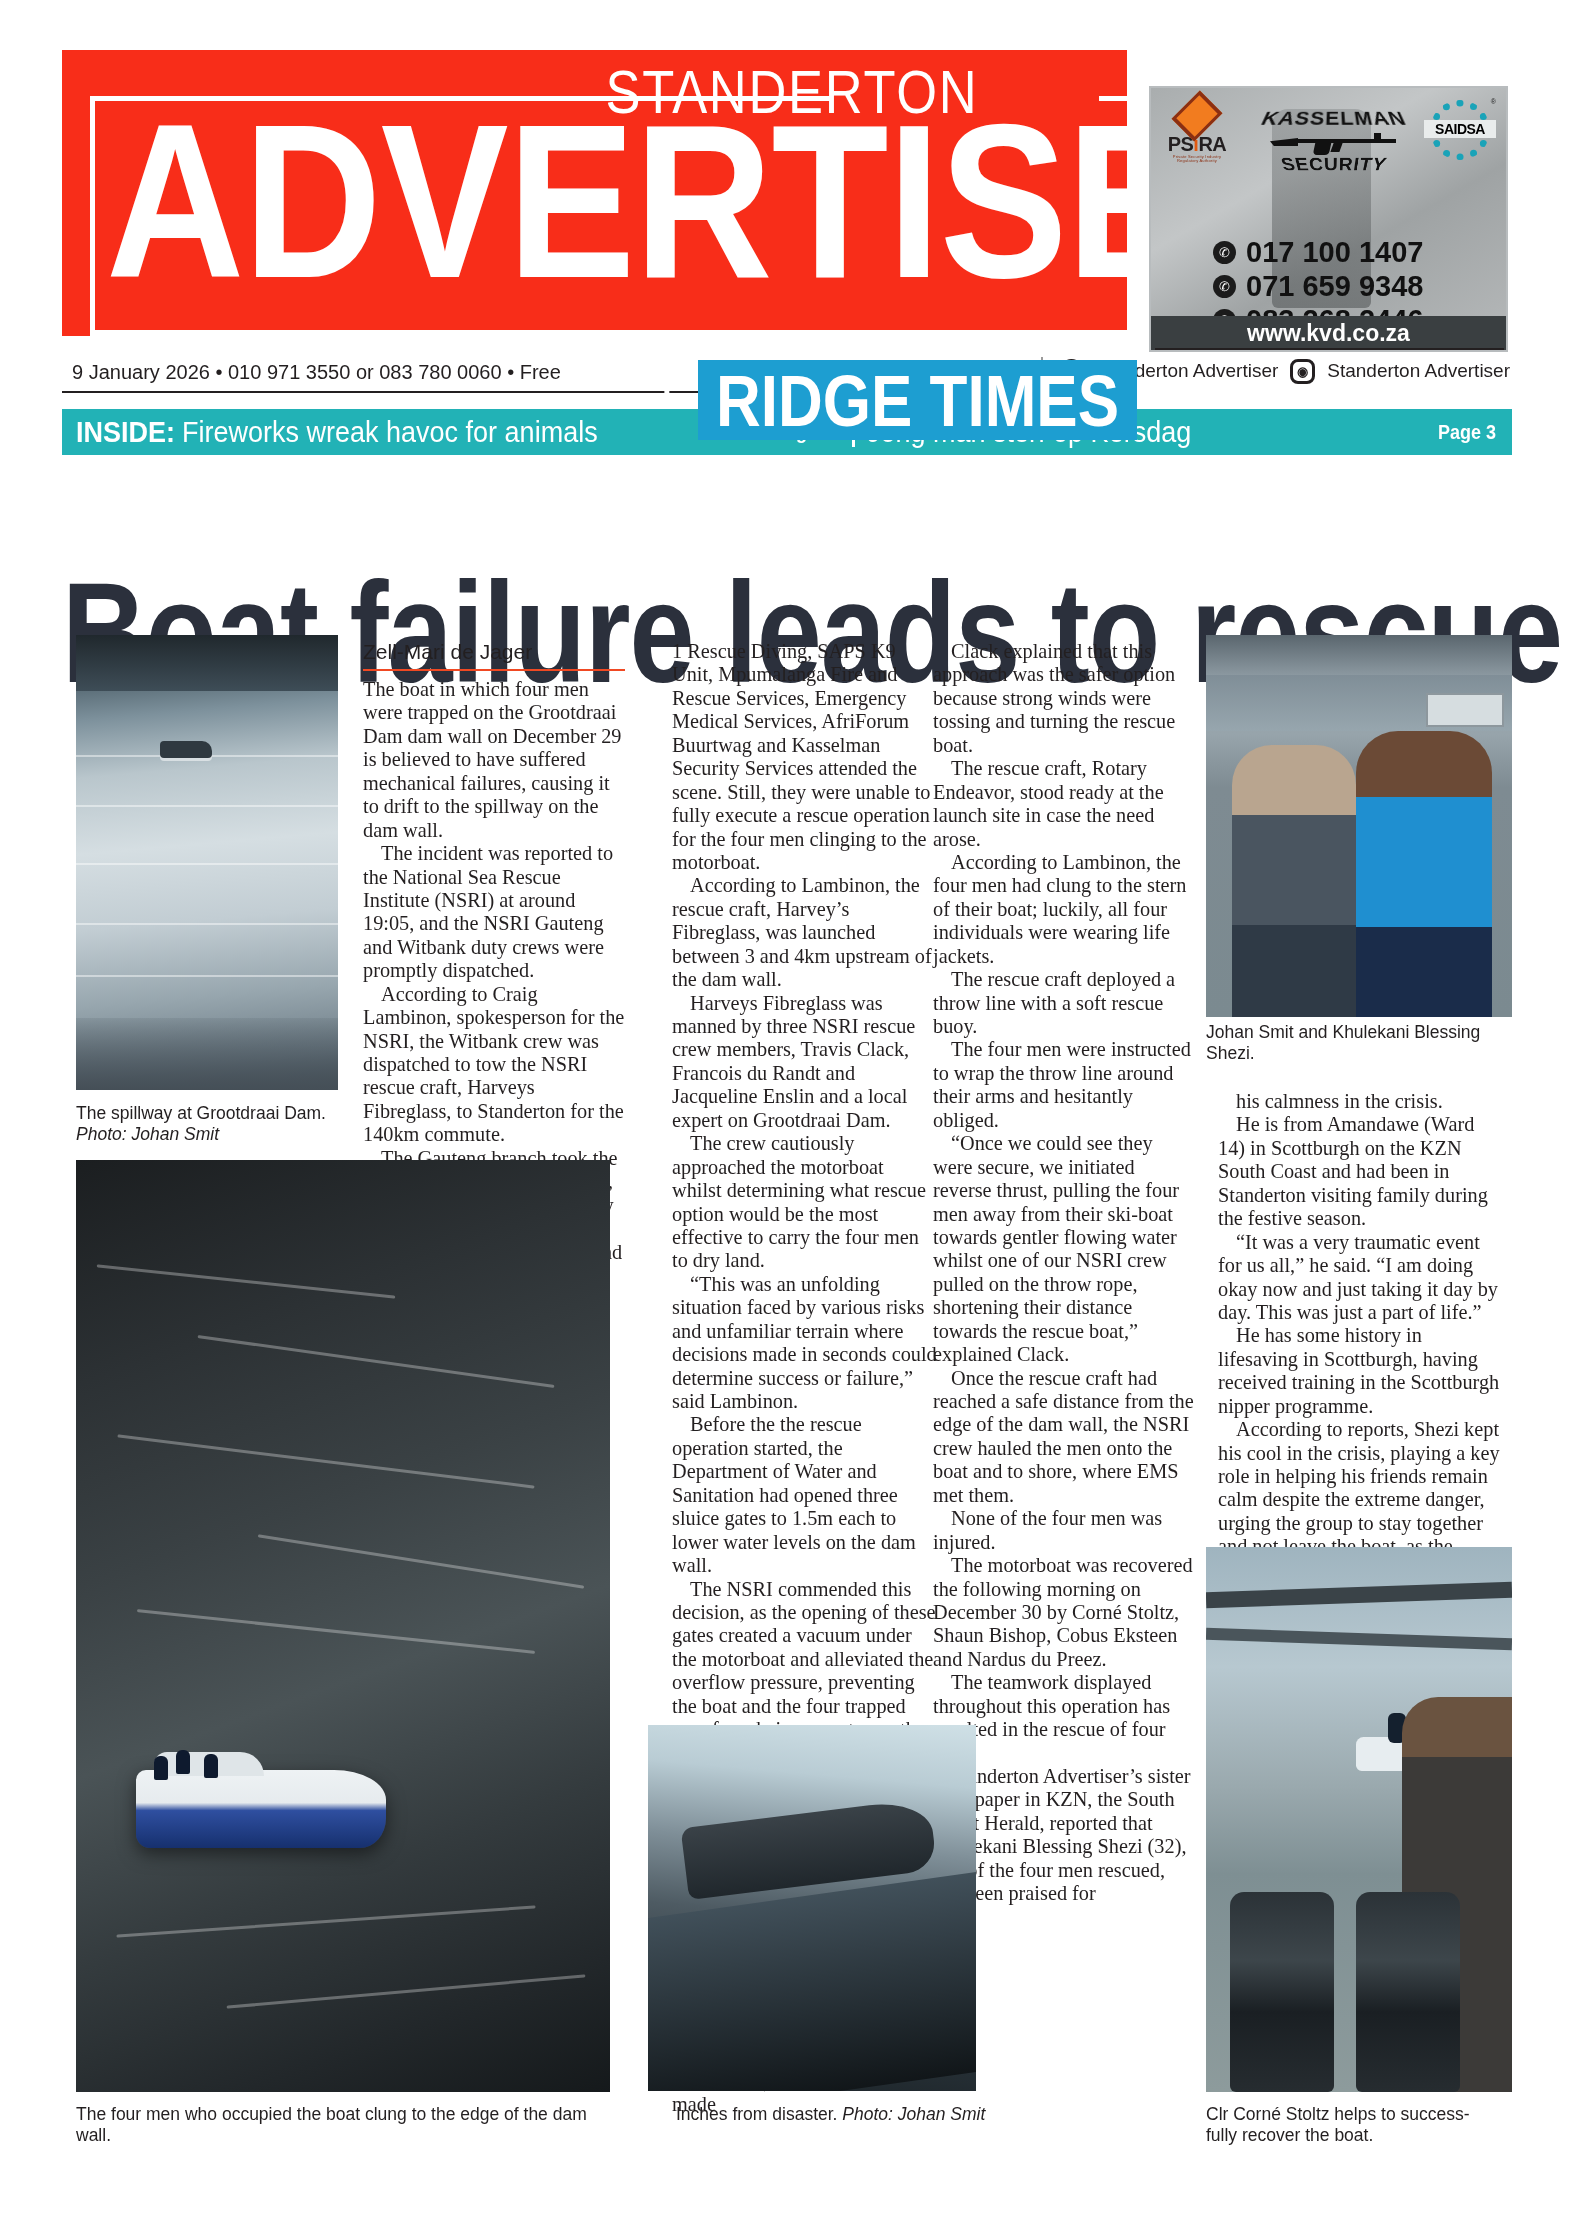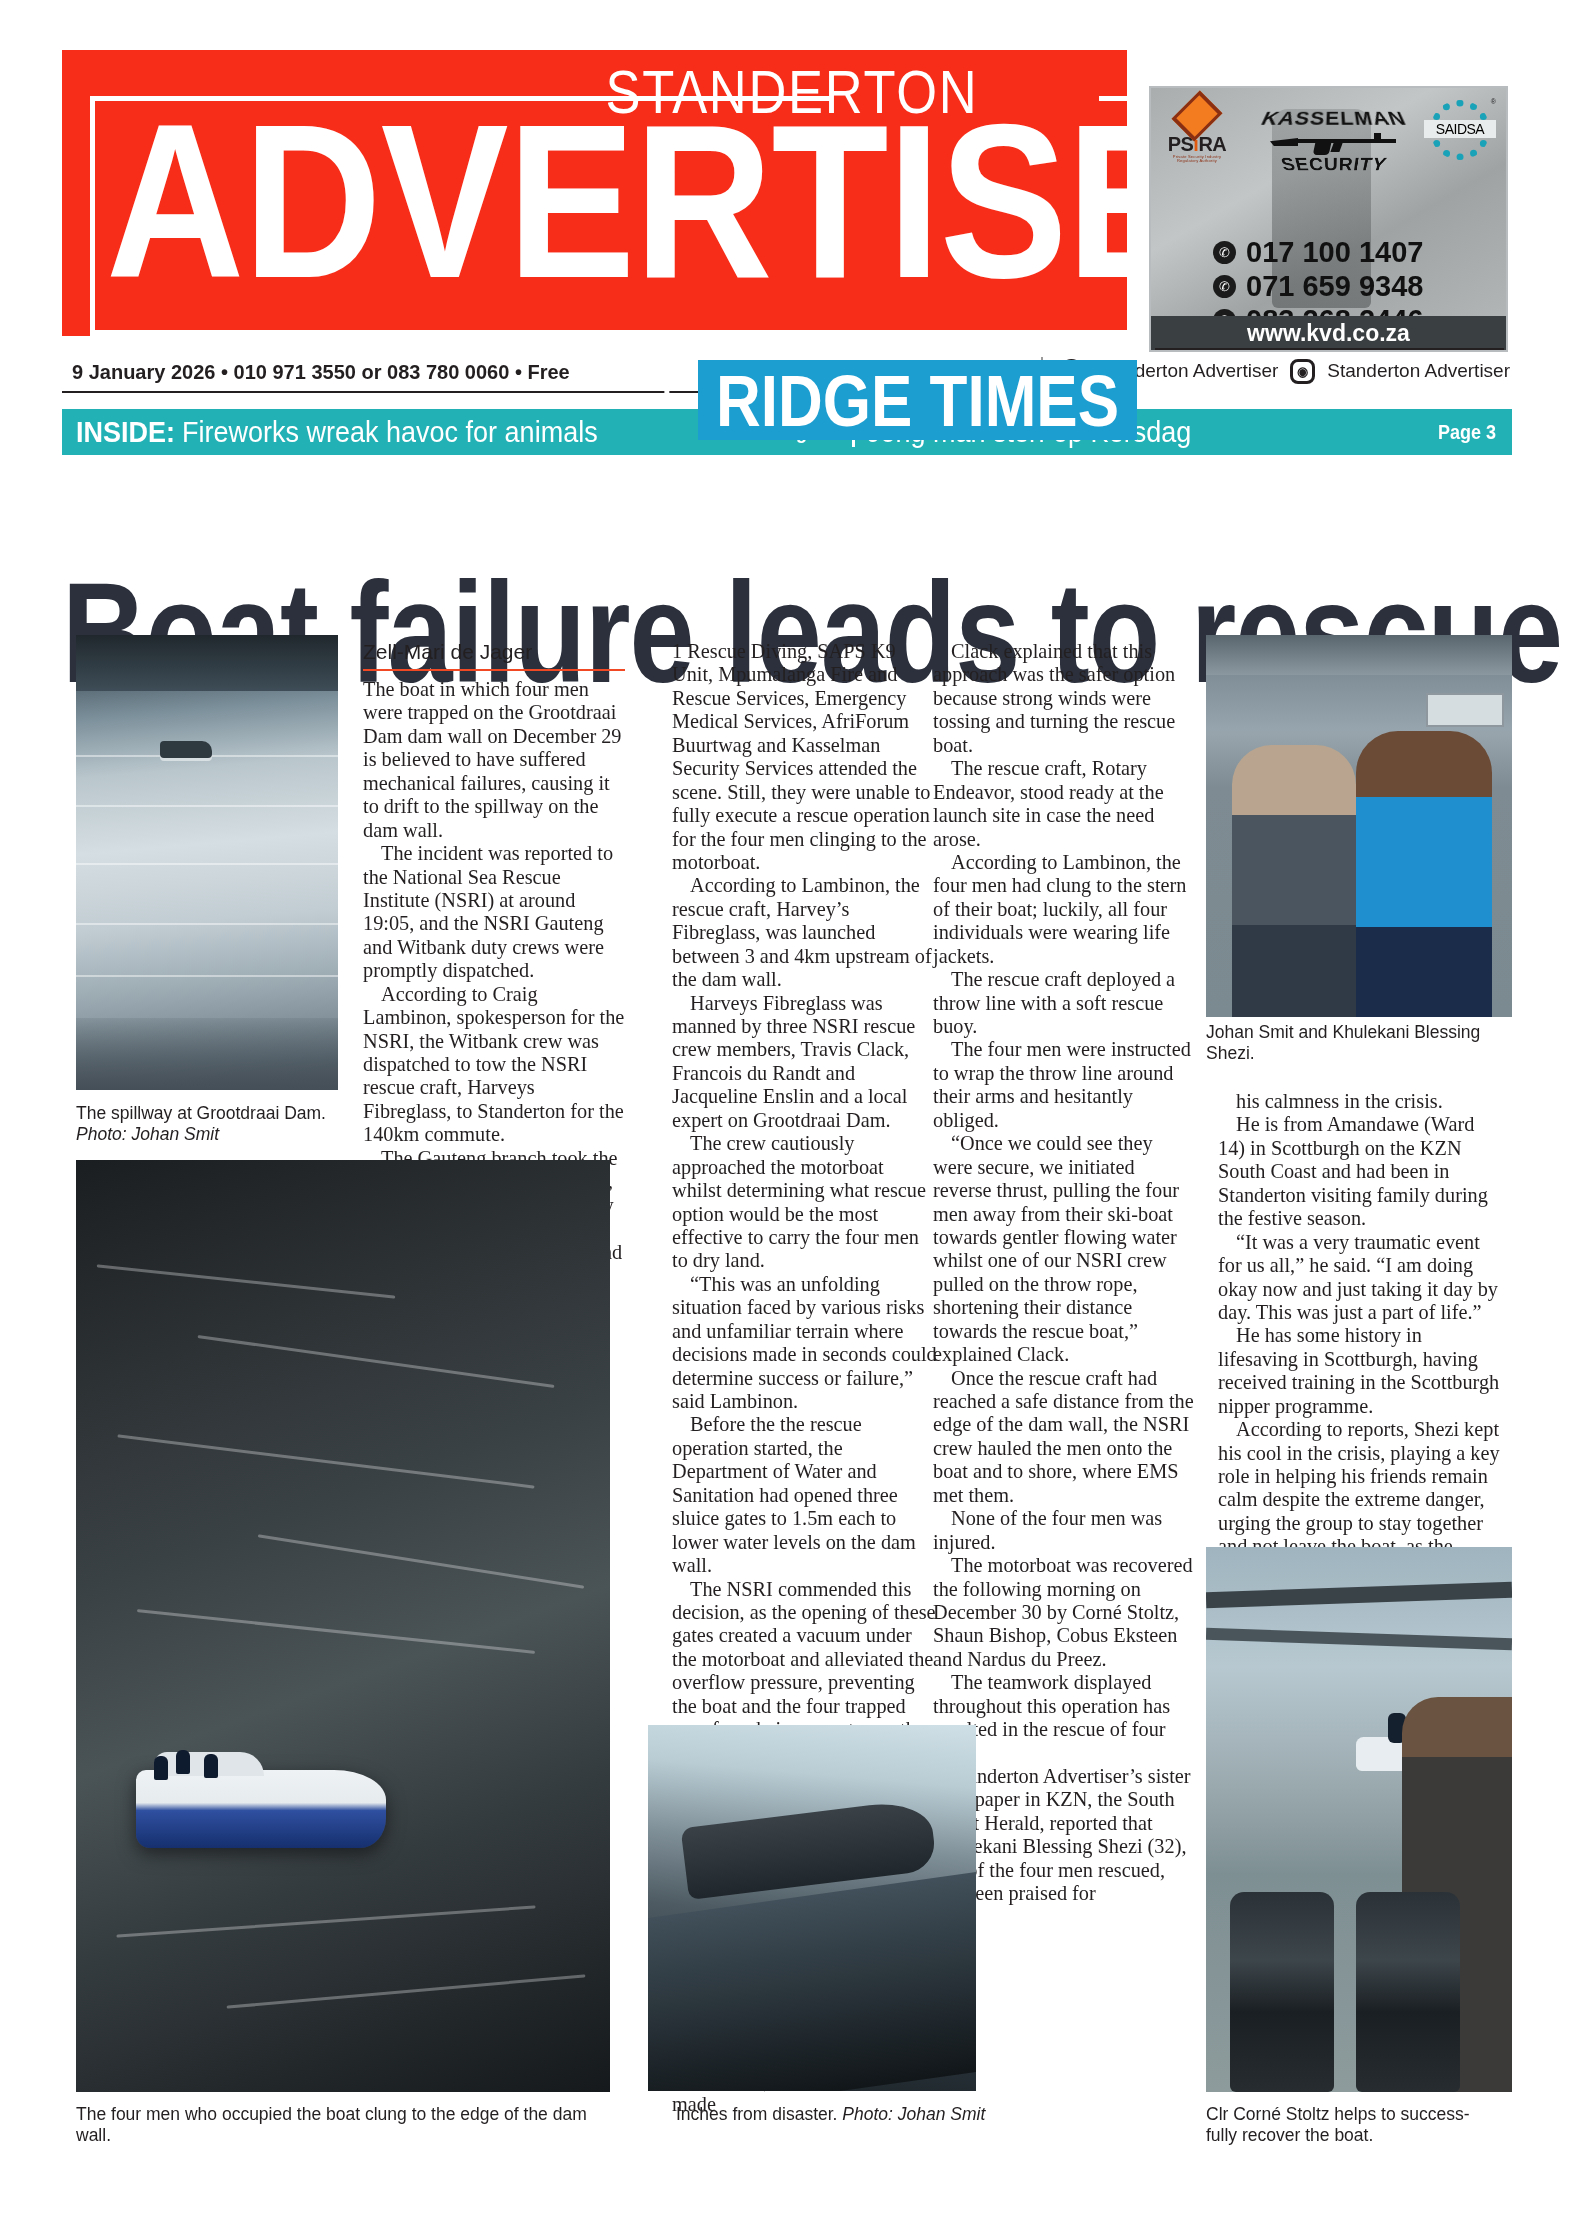--- a/index.html
+++ b/index.html
@@ -94,21 +94,21 @@
   .psira-word i { color: #e05a12; font-style: normal; }
   .psira-sub { font-size: 4px; color: #8b2f12; letter-spacing: .2px; line-height: 1.1; margin-top: 1px;}
   .saidsa {
     position: absolute; right: 10px; top: 10px; width: 72px; height: 64px;
   }
   .saidsa-ring {
     position: absolute; inset: 2px 6px; border: 7px dotted #1aa3b8; border-radius: 50%;
   }
   .saidsa-txt {
     position: absolute; left: 0; right: 0; top: 22px; text-align: center;
-    font-size: 14px; font-weight: normal; color: #000; letter-spacing: -.5px;
+    font-size: 14px; font-weight: bold; color: #000; letter-spacing: -.5px;
     background: #e9ecec; padding: 1px 8px;
   }
   .saidsa-r { position: absolute; right: 0px; top: 0px; font-size: 7px; color:#222; }
   .kass-arc {
     position: absolute; left: 108px; top: 18px; width: 150px; height: 120px; text-align: center;
   }
   .kass-word {
     font-size: 21px; font-weight: bold; color: #111; letter-spacing: 1px;
   }
   .kass-top { transform: perspective(60px) rotateX(22deg); }
@@ -137,21 +137,21 @@
   }
   .secad-footer {
     position: absolute; left: 0; right: 0; bottom: 0; height: 34px;
     background: #3a3f41; color: #fff; text-align: center;
     font-size: 23px; font-weight: bold; line-height: 34px;
   }
 
   
   .dateline {
     position: absolute; left: 72px; top: 361px;
-    font-size: 20px; color: #231f20; font-weight: bold;
+    font-size: 20px; color: #231f20; font-weight: normal;
   }
   .date-rule { position: absolute; left: 62px; top: 391px; width: 1033px; height: 2px; background: #231f20; }
   .date-rule2 { position: absolute; left: 1155px; top: 348px; width: 349px; height: 2px; background: #231f20; }
   .social {
     position: absolute; right: 62px; top: 357px;
     display: flex; align-items: center; gap: 12px;
     font-size: 19px; color: #231f20;
   }
   .soc-ico {
     width: 25px; height: 25px; border-radius: 50%; background: #231f20; color:#fff;

